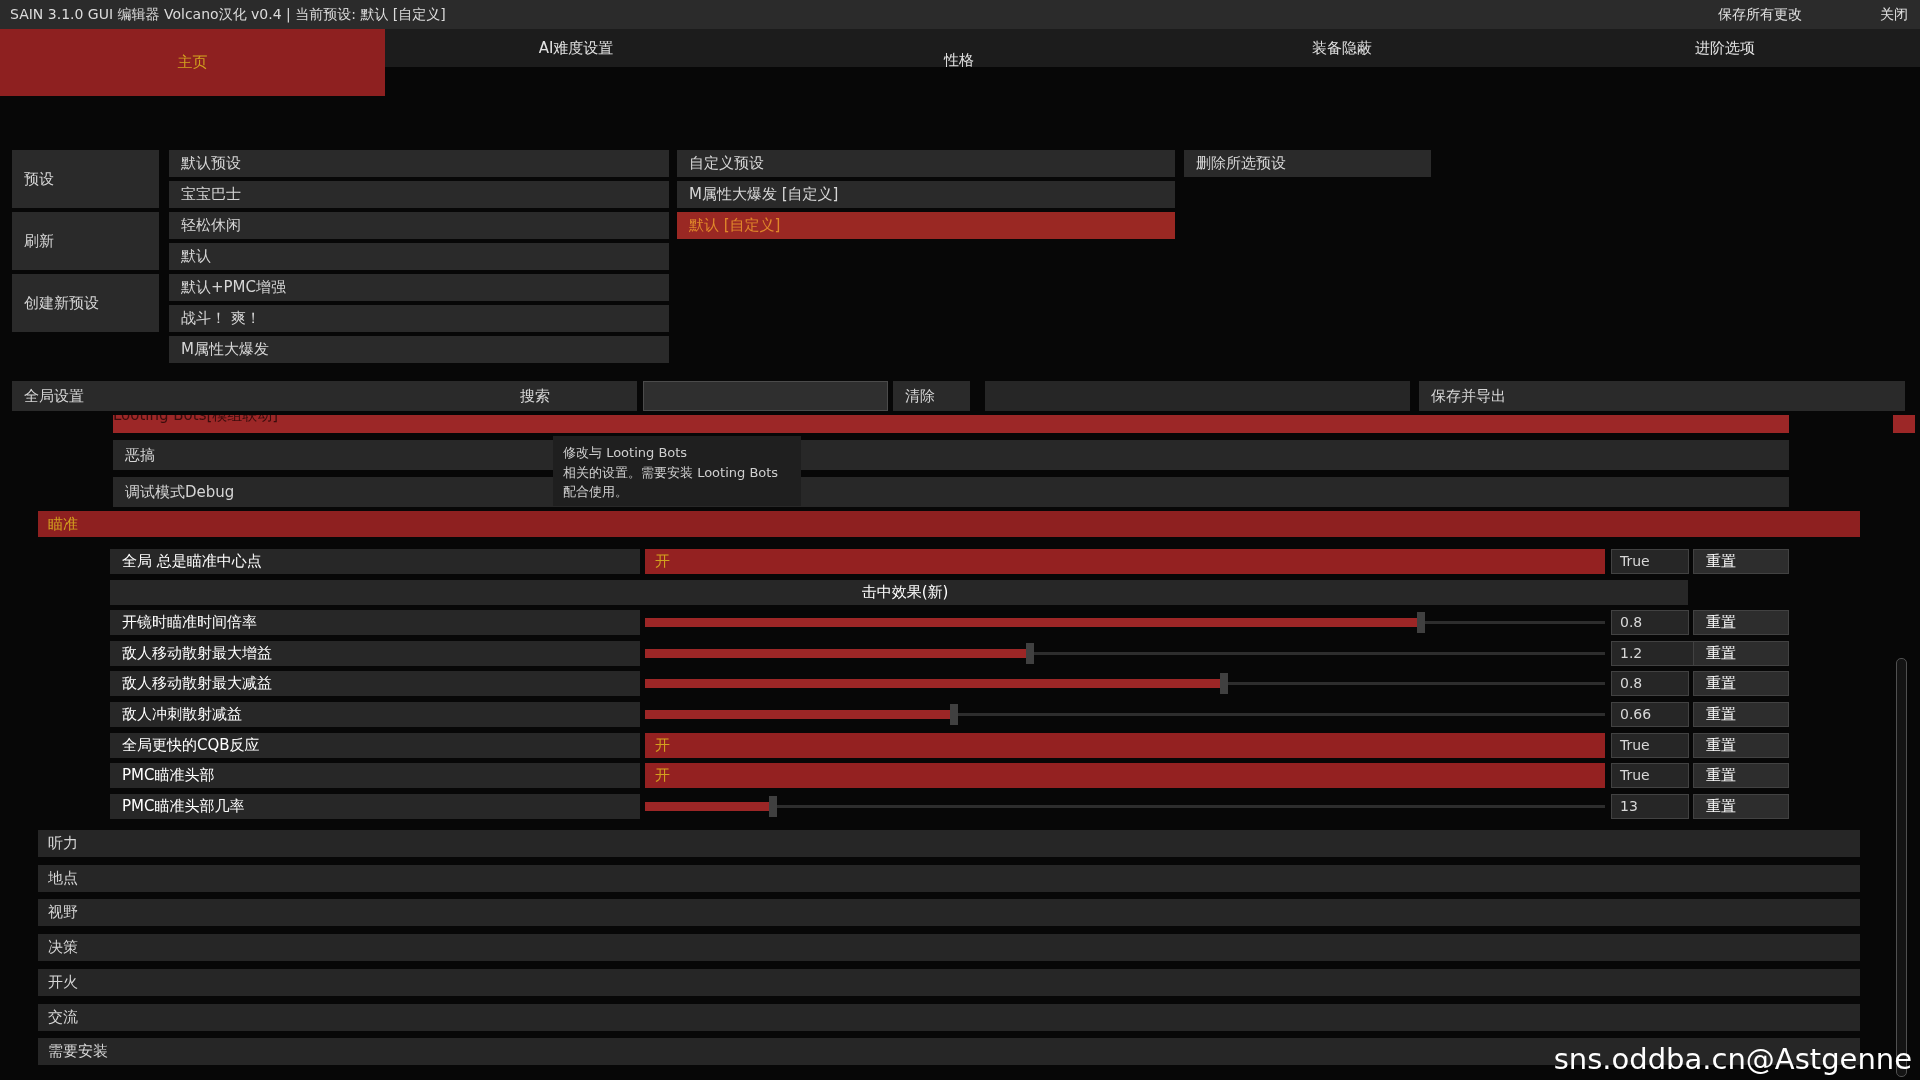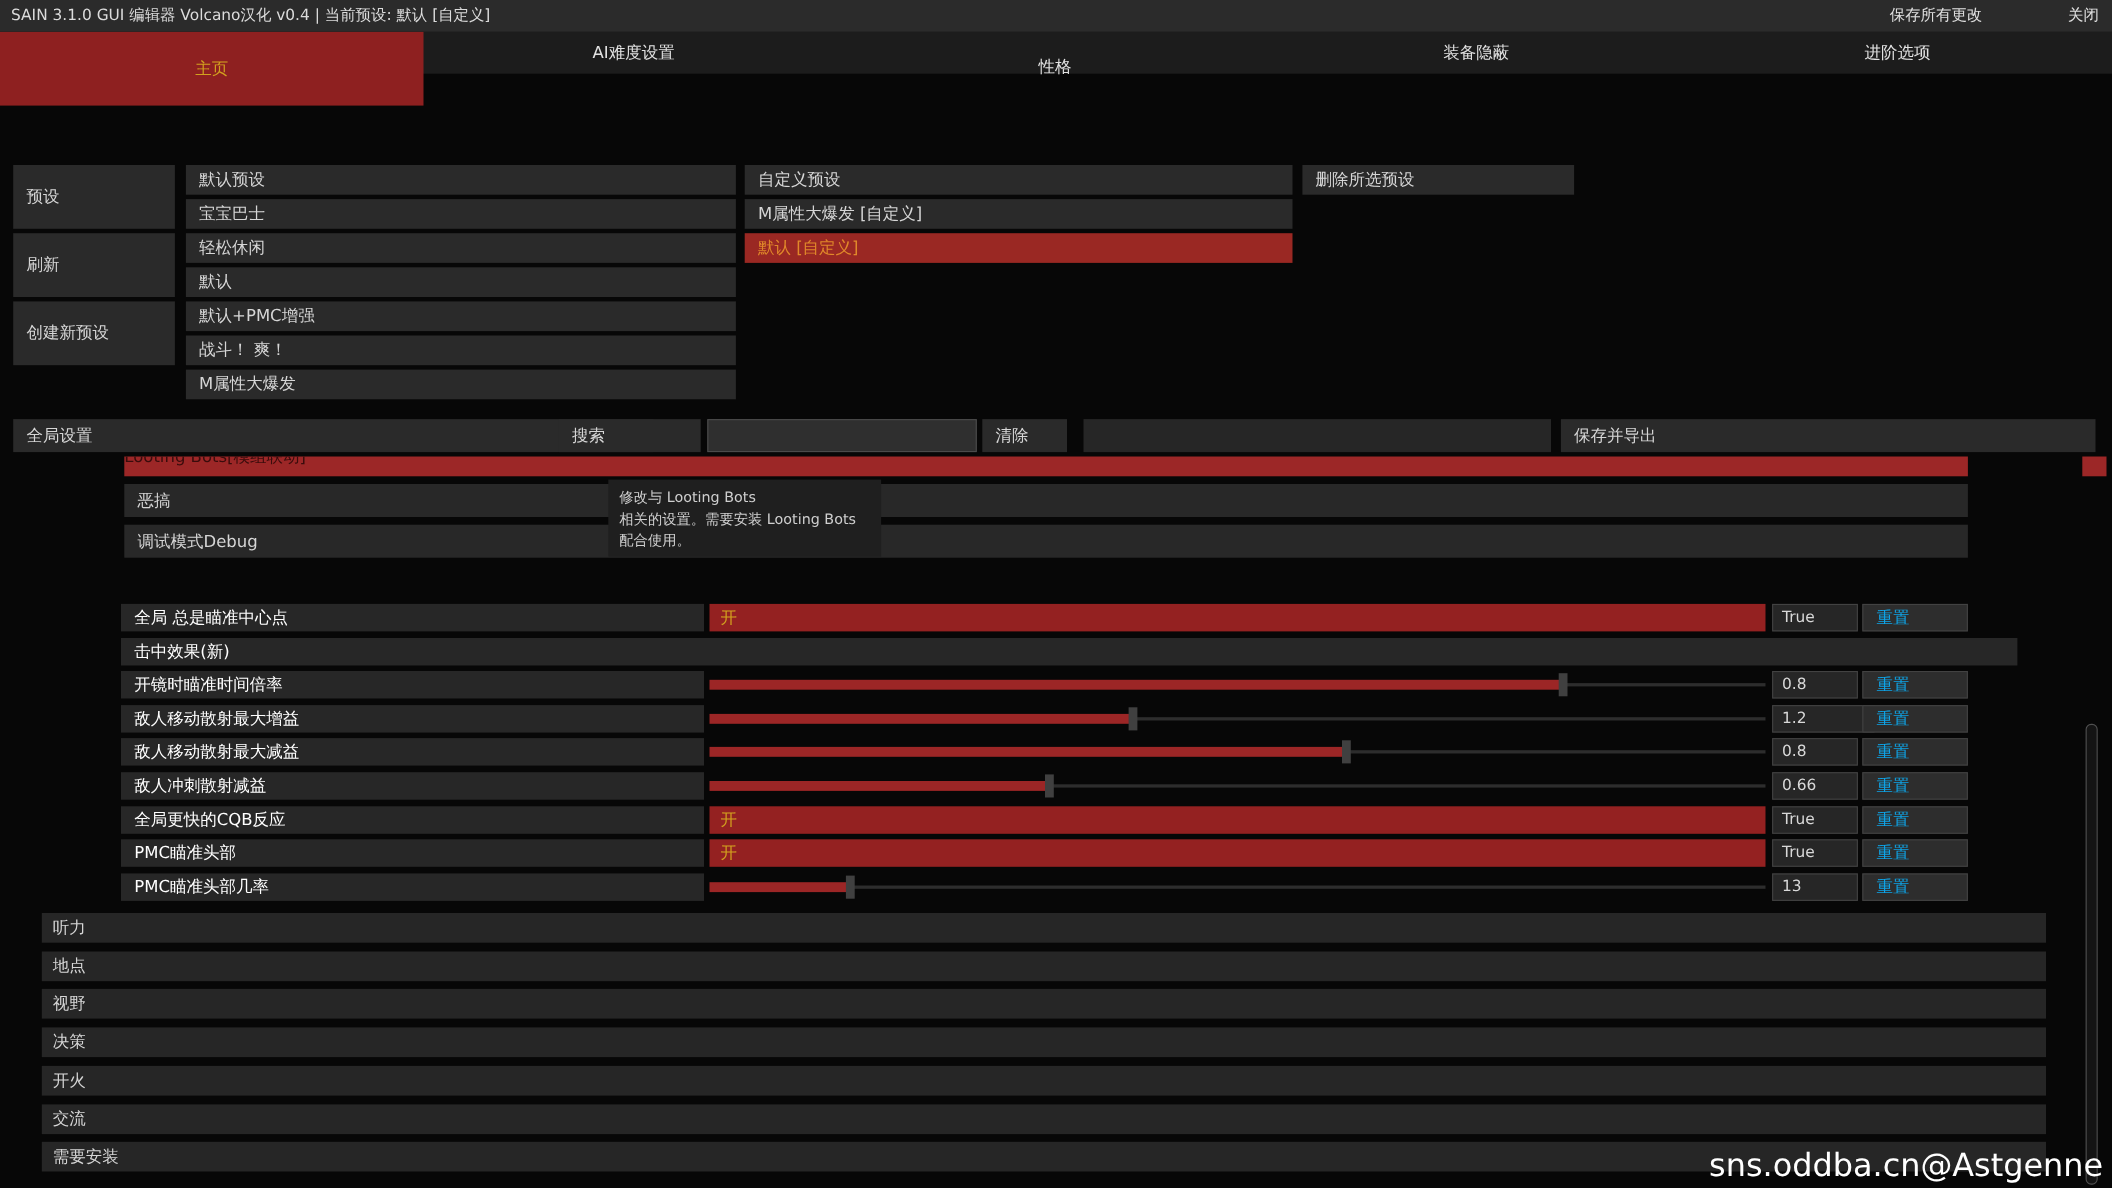--- a/index.html
+++ b/index.html
@@ -19,21 +19,21 @@
   .tab-active{left:0;top:29px;width:385px;height:67px;background:#8e2020;color:#d2a11f;text-align:center;line-height:67px;font-size:15px;}
   .btn{background:#2a2a2a;color:#d6d6d6;line-height:27px;padding-left:12px;white-space:nowrap;overflow:hidden;}
   .btn2{background:#2a2a2a;color:#d6d6d6;white-space:nowrap;overflow:hidden;}
   .row-label{background:#272727;color:#ffffff;line-height:25px;padding-left:12px;white-space:nowrap;overflow:hidden;}
   .sel-red{background:#9a2823 !important;color:#e0882a !important;}
   .toolbar-box{background:#2a2a2a;line-height:30px;padding-left:12px;white-space:nowrap;overflow:hidden;}
   .search-input{background:#2f2f2f;border:1px solid #4b4b4b;color:#ddd;font-size:15px;padding:0 8px;outline:none;}
   .sec-header{background:#8e2020;color:#d2a11f;line-height:26px;padding-left:10px;}
   .toggle-bar{background:#942121;color:#d2a11f;line-height:25px;padding-left:10px;overflow:hidden;}
   .val-box{background:#262626;border:1px solid #424242;color:#d8d8d8;line-height:23px;padding-left:8px;font-size:14px;overflow:hidden;}
-  .reset-btn{background:#2d2d2d;border:1px solid #424242;color:#0ea5e9;line-height:23px;padding-left:12px;overflow:hidden;}
+  .reset-btn{background:#2d2d2d;border:1px solid #424242;color:#ffffff;line-height:23px;padding-left:12px;overflow:hidden;}
   .collapsed{background:#262626;color:#d6d6d6;line-height:27px;padding-left:10px;}
   .tooltip{background:#1f1f1f;color:#cfcfcf;font-size:13px;line-height:1.5;padding:7px 10px;z-index:30;}
   .clip-red{background:#9c2727;overflow:hidden;}
   .clip-red span{display:block;margin-top:-9px;color:#3a0c0c;font-size:15px;white-space:nowrap;}
   .slider-fill{position:absolute;left:0;top:8px;height:9px;background:#9c2626;}
   .slider-track{position:absolute;top:11px;height:3px;background:#2d2d2d;}
   .slider-thumb{position:absolute;top:2px;width:8px;height:21px;background:#404040;}
   .scrollbar{border:1px solid #505050;background:#141414;border-radius:5px;}
   .watermark{color:#ffffff;font-size:29px;white-space:nowrap;z-index:40;}
   .redbit{background:#9c2727;}
@@ -96,27 +96,28 @@
       <div class="abs btn" style="left: 113px; top: 440px; width: 1676px; height: 30px; line-height: 30px; background: rgb(40, 40, 40);">恶搞</div>
       <div class="abs btn" style="left: 113px; top: 477px; width: 1676px; height: 30px; line-height: 30px; background: rgb(40, 40, 40);">调试模式Debug</div>
     </div>
 
   <div class="abs tooltip" style="left:553px;top:436px;width:248px;height:70px;">
     <div>修改与 Looting Bots</div>
     <div>相关的设置。需要安装 Looting Bots</div>
     <div>配合使用。</div>
   </div>
 
+  <div class="abs sec-header" style="left:38px;top:511px;width:1822px;height:26px;">瞄准</div>
 
   <div id="aim-rows">
       <div class="abs row-label" style="left: 110px; top: 549px; width: 530px; height: 25px;">全局 总是瞄准中心点</div>
       <div class="abs toggle-bar" style="left: 645px; top: 549px; width: 960px; height: 25px;">开</div>
       <div class="abs val-box" style="left: 1611px; top: 549px; width: 78px; height: 25px;">True</div>
       <div class="abs reset-btn" style="left: 1693px; top: 549px; width: 96px; height: 25px;">重置</div>
-      <div class="abs row-label" style="left: 110px; top: 580px; width: 1724px; height: 25px;">击中效果(新)</div>
+      <div class="abs row-label" style="left: 110px; top: 580px; width: 1578px; height: 25px; text-align: center;">击中效果(新)</div>
       <div class="abs row-label" style="left: 110px; top: 610px; width: 530px; height: 25px;">开镜时瞄准时间倍率</div>
       <div class="abs " style="left: 645px; top: 610px; width: 960px; height: 25px;">
         <div class="slider-track" style="left: 776px; width: 184px;"></div>
         <div class="slider-fill" style="width: 776px;"></div>
         <div class="slider-thumb" style="left: 772px;"></div>
       </div>
       <div class="abs val-box" style="left: 1611px; top: 610px; width: 78px; height: 25px;">0.8</div>
       <div class="abs reset-btn" style="left: 1693px; top: 610px; width: 96px; height: 25px;">重置</div>
       <div class="abs row-label" style="left: 110px; top: 641px; width: 530px; height: 25px;">敌人移动散射最大增益</div>
       <div class="abs " style="left: 645px; top: 641px; width: 960px; height: 25px;">

